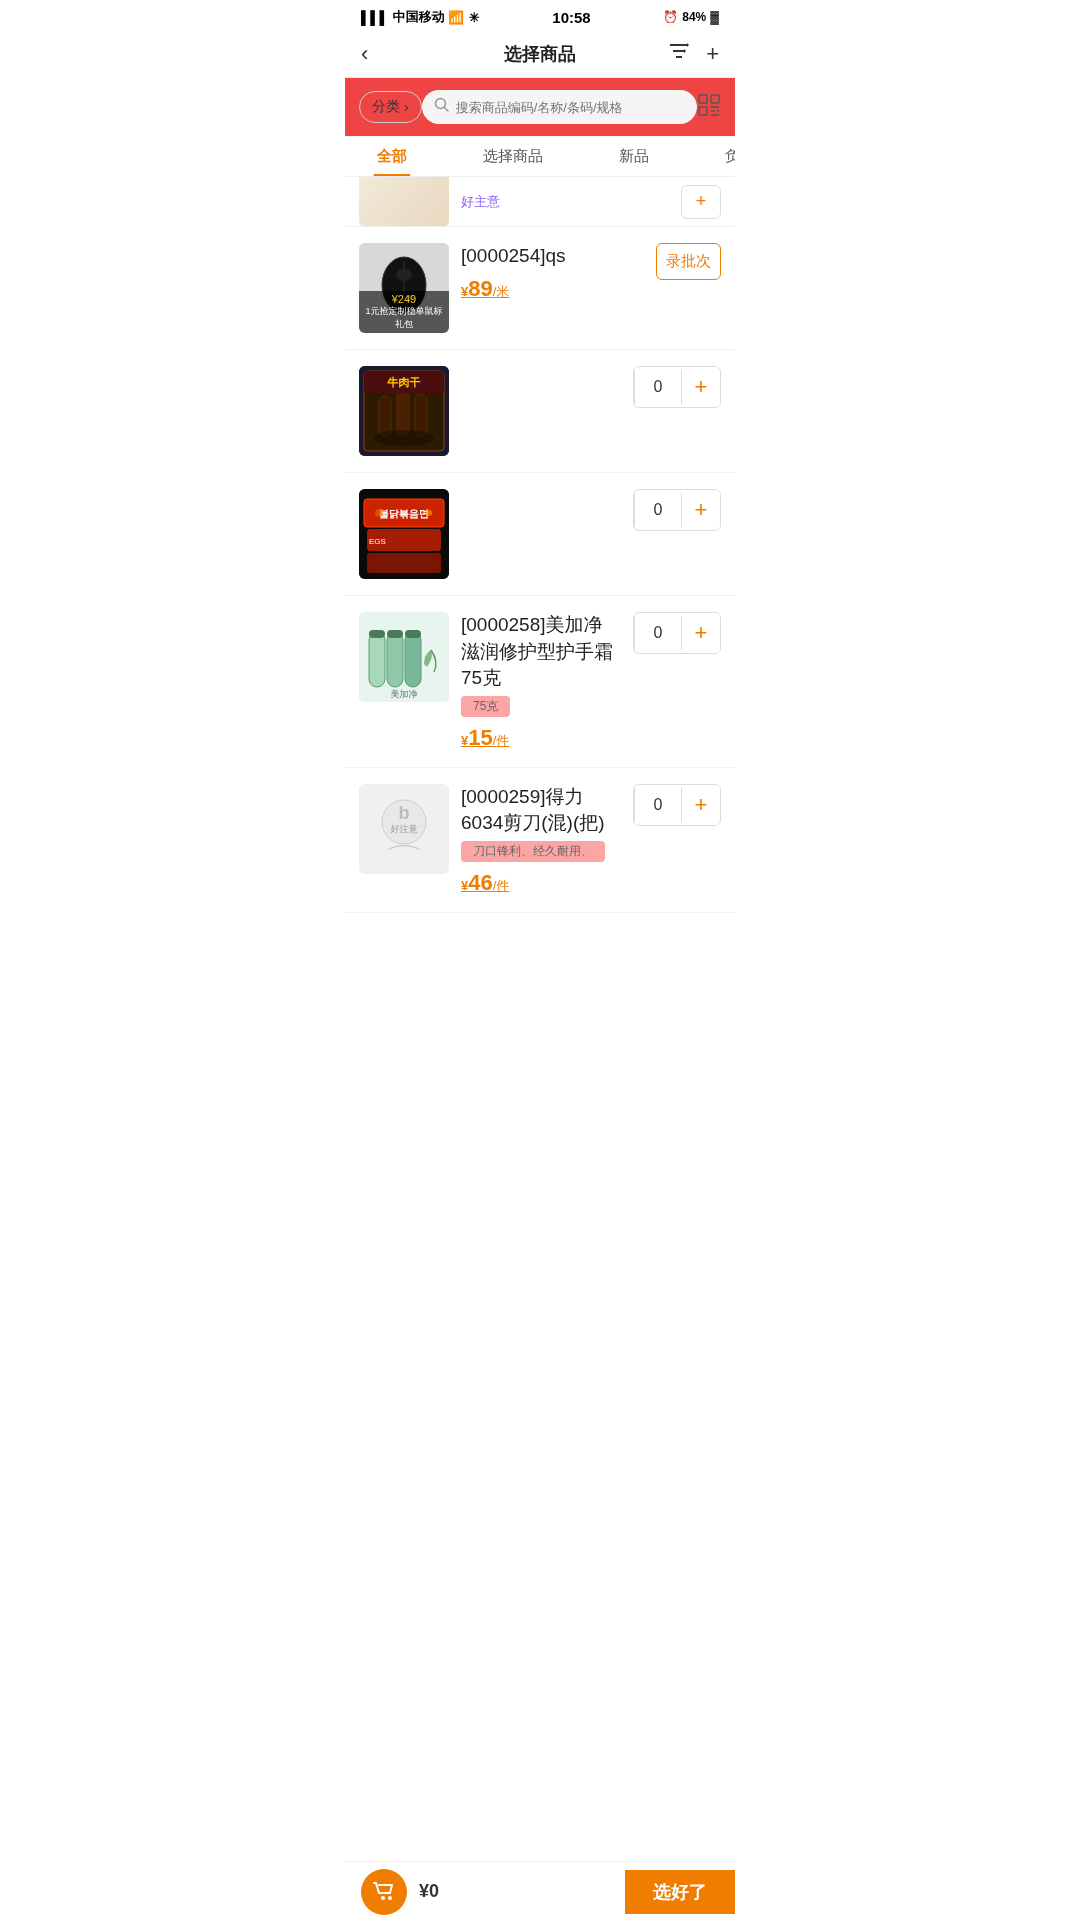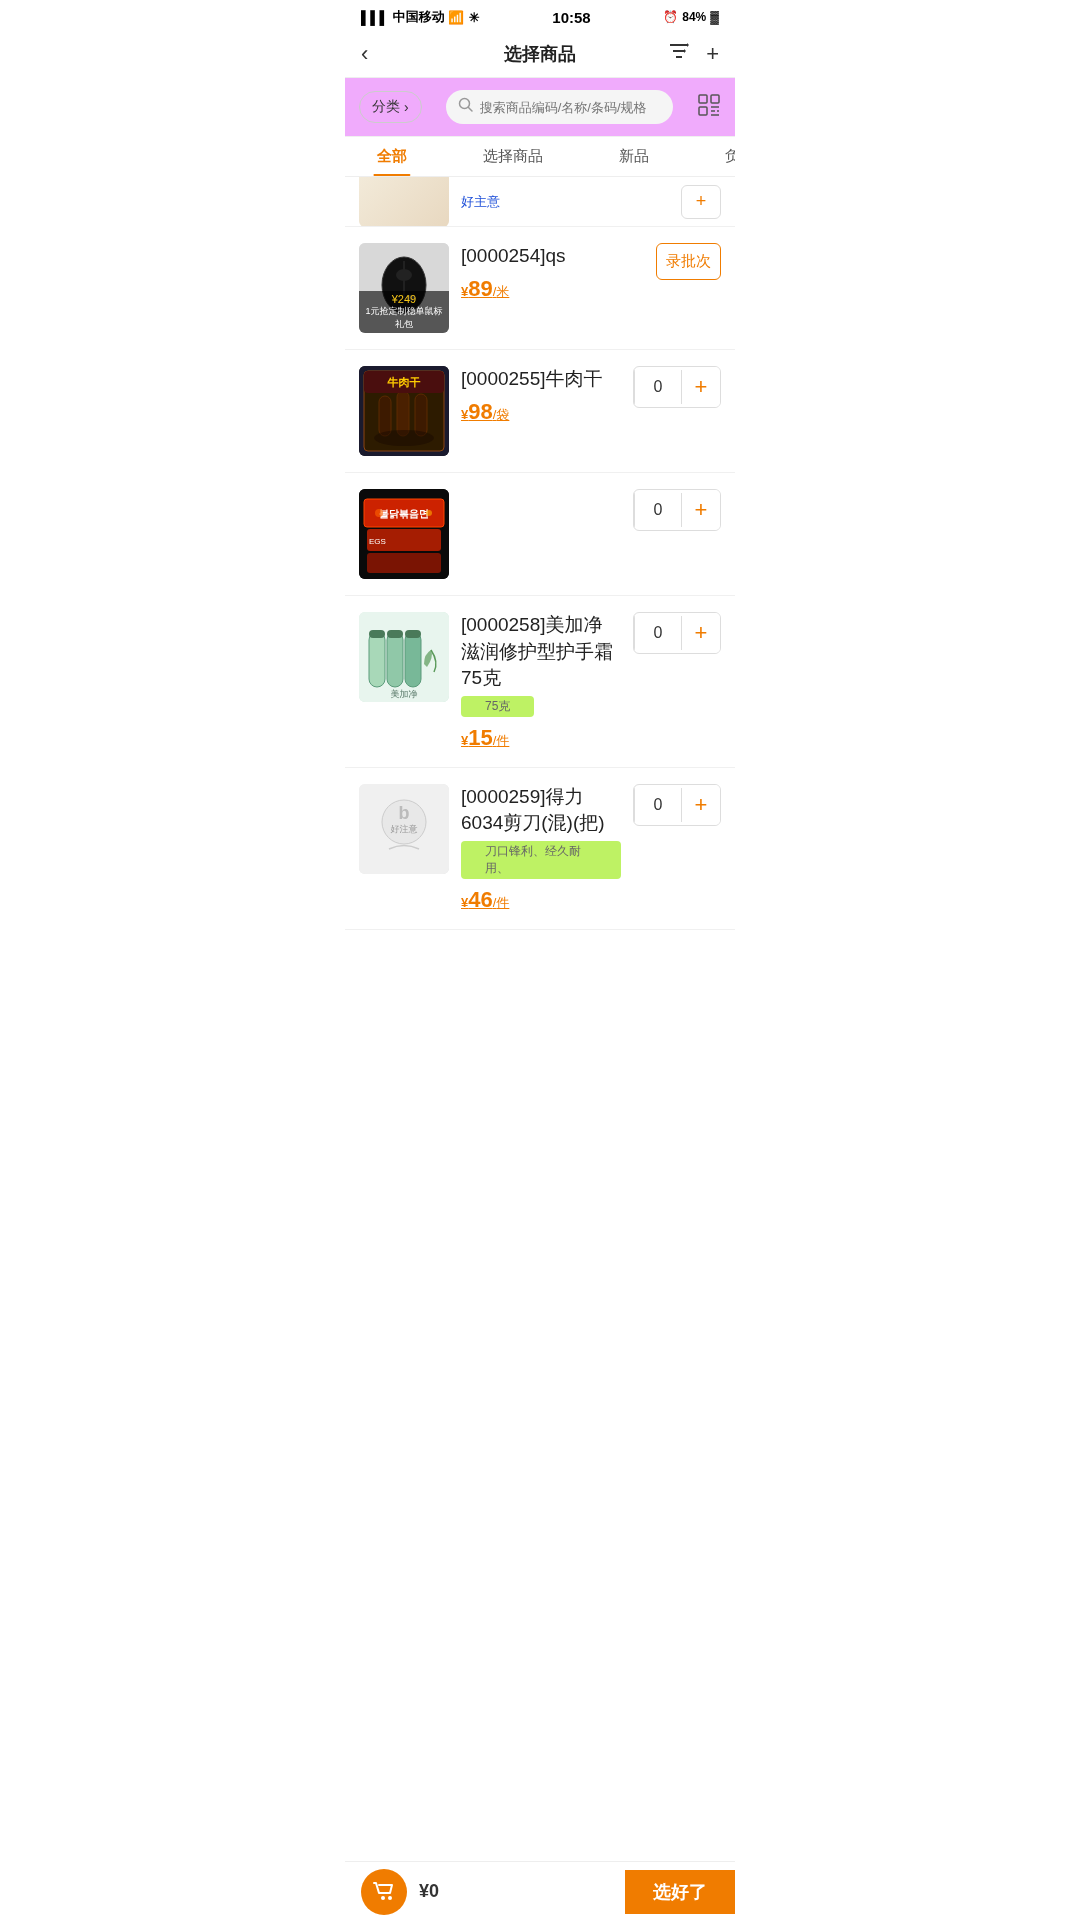--- a/index.html
+++ b/index.html
@@ -54,22 +54,22 @@
       font-size: 22px;
       color: #333;
       cursor: pointer;
     }
 
     
     .search-row {
       display: flex;
       align-items: center;
       padding: 12px 14px;
-      gap: 24px;
-      background: #f0abfc;
+      gap: 0;
+      background: #ef4444;
       border-bottom: 1px solid #f0f0f0;
     }
     .category-btn {
       border: 1px solid #ccc;
       border-radius: 20px;
       padding: 6px 12px;
       font-size: 14px;
       color: #333;
       white-space: nowrap;
       cursor: pointer;
@@ -167,24 +167,24 @@
       min-width: 0;
     }
     .product-name {
       font-size: 19px;
       color: #222;
       line-height: 1.4;
       margin-bottom: 4px;
     }
     .product-tag {
       display: inline-block;
-      background: #bef264;
+      background: #fca5a5;
       color: #666;
       font-size: 12px;
-      padding: 2px 24px;
+      padding: 2px 12px;
       border-radius: 4px;
       margin-bottom: 4px;
     }
     .product-price {
       font-size: 15px;
       color: #f07c00;
       font-weight: 700;
     }
     .product-price .yuan {
       font-size: 13px;
@@ -403,21 +403,21 @@
 <div class="tab-bar">
   <div class="tab-item active">全部</div>
   <div class="tab-item">选择商品</div>
   <div class="tab-item">新品</div>
   <div class="tab-item">负库存</div>
 </div>
 
 <div class="partial-item">
   <div class="partial-img img-mouse" style="background: linear-gradient(135deg, #f5efe0, #e8d8c0); border-radius:6px;"></div>
   <div style="flex:1; font-size:13px; color:#999; display:flex; align-items:center; gap:8px;">
-    <span style="color:#1d4ed8;text-align:right;">好主意</span>
+    <span style="color:#8b5cf6;text-align:right;">好主意</span>
     <div style="margin-left:auto;">
       <div style="border:1px solid #ddd; border-radius:6px; display:flex; overflow:hidden;">
         <span style="width:38px; height:32px; display:flex; align-items:center; justify-content:center; color:#f07c00; font-size:18px;">+</span>
       </div>
     </div>
   </div>
 </div>
 
 <div class="product-list">
 
@@ -456,28 +456,20 @@
         <rect x="5" y="5" width="80" height="80" rx="4" fill="#2d1b00" stroke="#8b4513" stroke-width="1"></rect>
 
         <rect x="20" y="30" width="12" height="40" rx="6" fill="#3d1a00" stroke="#5c2a00" stroke-width="1"></rect>
         <rect x="38" y="25" width="12" height="45" rx="6" fill="#4a2000" stroke="#5c2a00" stroke-width="1"></rect>
         <rect x="56" y="28" width="12" height="42" rx="6" fill="#3d1a00" stroke="#5c2a00" stroke-width="1"></rect>
         <ellipse cx="45" cy="72" rx="30" ry="8" fill="#1a0a00" opacity="0.5"></ellipse>
 
         <rect x="5" y="5" width="80" height="22" rx="4" fill="#4a0e0e"></rect>
         <text x="45" y="20" text-anchor="middle" fill="#ffcc00" font-size="11" font-weight="bold">牛肉干</text>
       </svg>
-    </div>
-    <div class="product-info">
-      <div class="product-name">[0000255]牛肉干</div>
-      <div style="margin-top:6px;">
-        <span class="product-price product-price-underline">
-          <span class="yuan">¥</span><span class="num">98</span><span class="unit">/<span>袋</span></span>
-        </span>
-      </div>
     </div>
     <div class="product-action">
       <div class="qty-control">
         <div class="qty-display">0</div>
         <div class="qty-btn">+</div>
       </div>
     </div>
   </div>
 
   <div class="product-item">

